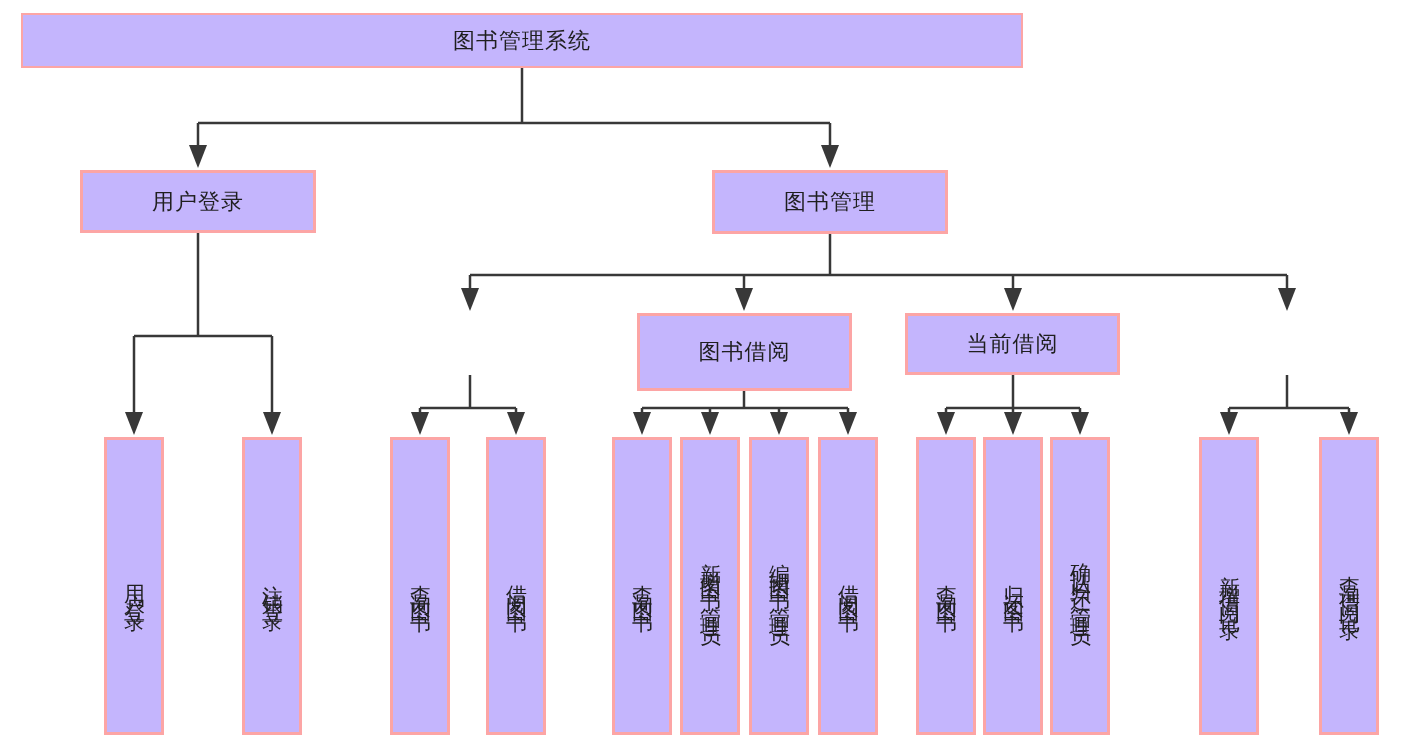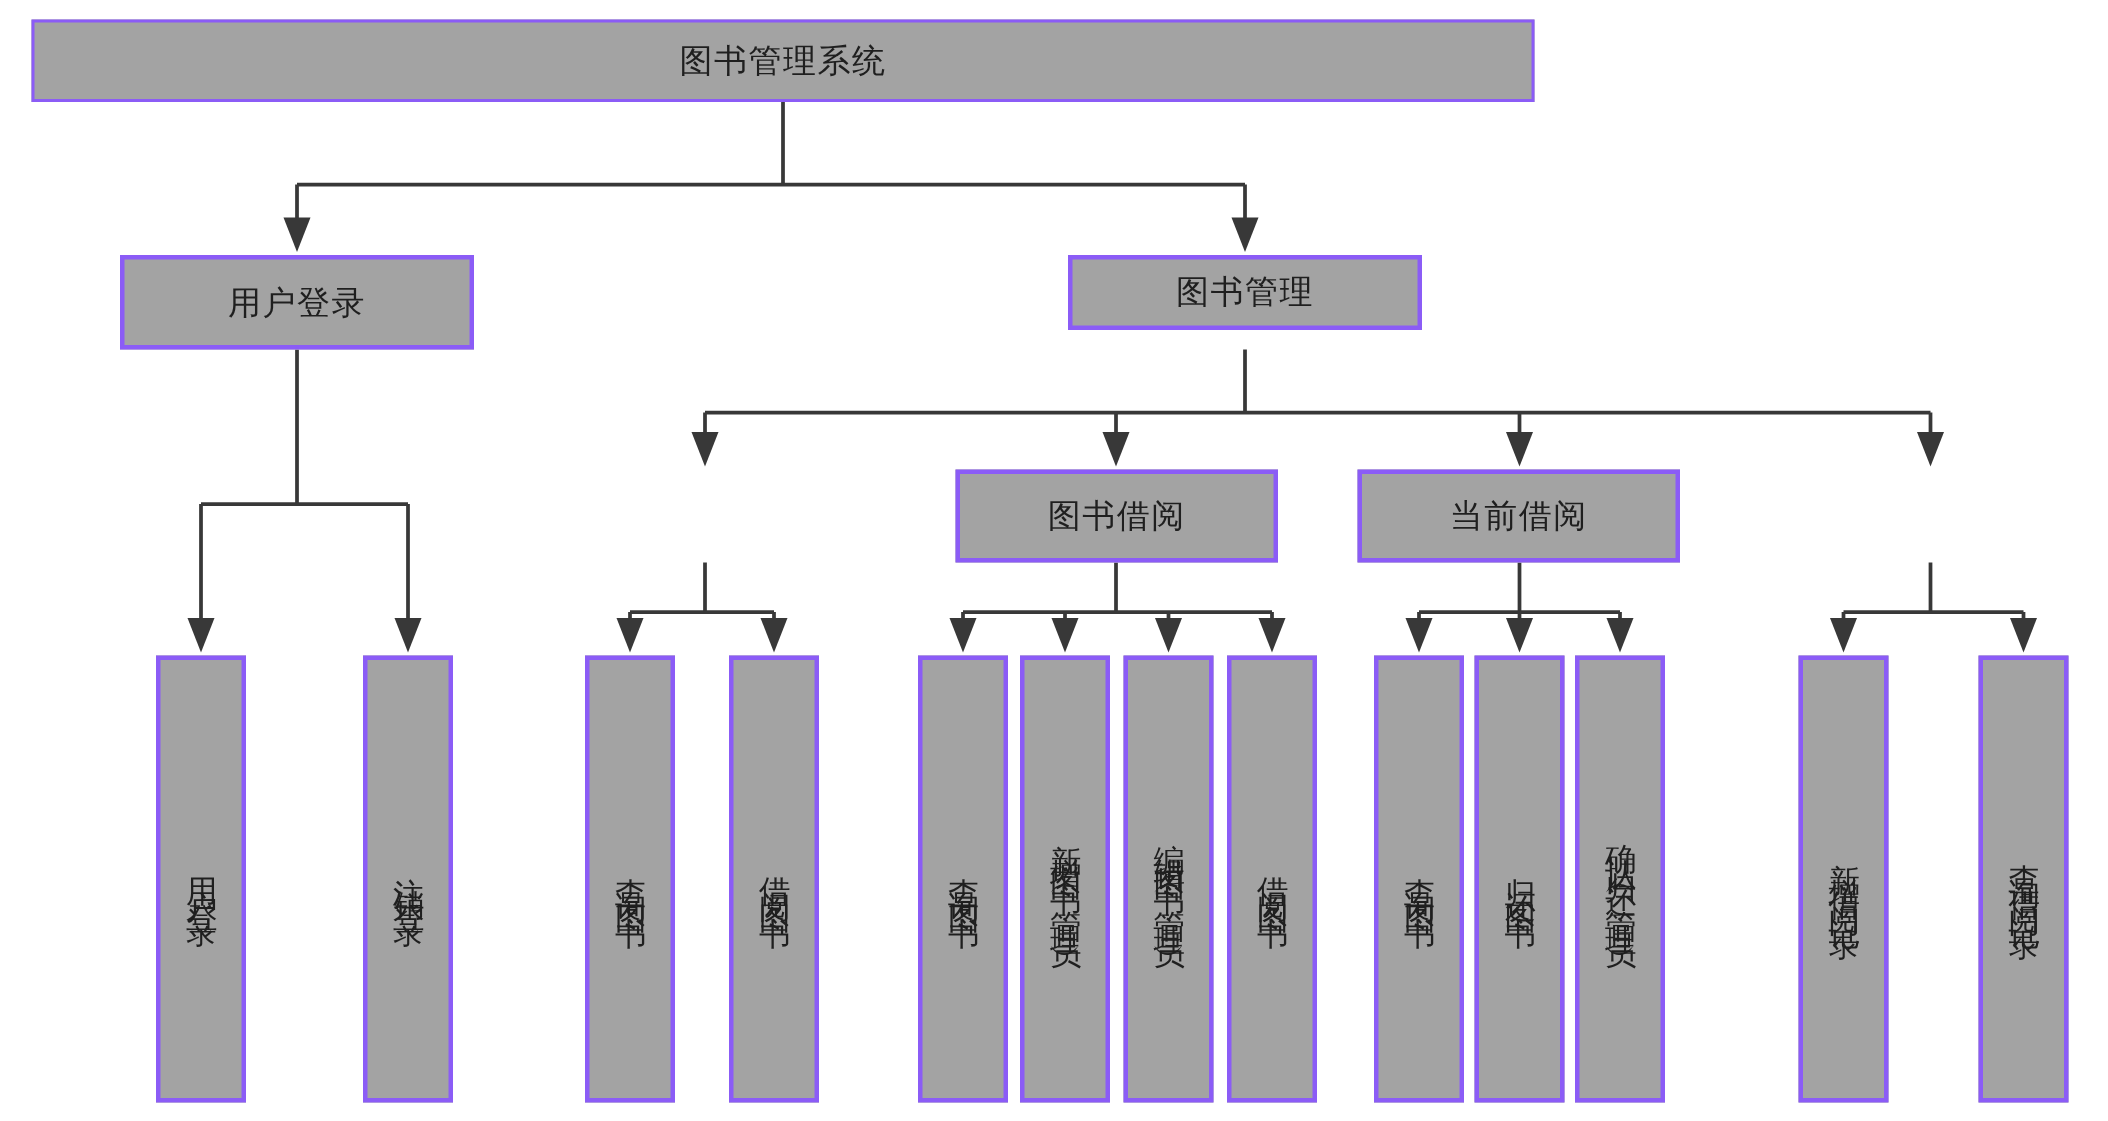--- a/index.html
+++ b/index.html
@@ -2,22 +2,22 @@
 <html><head>
 <meta charset="utf-8">
 <style>
   html,body { margin:0; padding:0; background:#ffffff; }
   .canvas {
     position:relative; width:1405px; height:747px; background:#ffffff;
     font-family:"DejaVu Sans","Liberation Sans",sans-serif; overflow:hidden;
   }
   .connectors { position:absolute; left:0; top:0; width:1405px; height:747px; }
   .node {
-    position:absolute; box-sizing:border-box; background:#a3a3a3;
-    border:3px solid #8b5cf6; color:#1f1f1f;
+    position:absolute; box-sizing:border-box; background:#c4b5fd;
+    border:3px solid #fca5a5; color:#1f1f1f;
     display:flex; align-items:center; justify-content:center;
     font-size:22px; letter-spacing:1px; z-index:2;
   }
   .node.root { border-width:2px; }
   .leaf { font-size:21px; }
   .leaf .vtext {
     writing-mode:vertical-rl; text-orientation:mixed;
     letter-spacing:9px; line-height:1; white-space:nowrap;
   }
   .watermark {
@@ -85,25 +85,25 @@
       <polygon points="1340,412 1358,412 1349,435" fill="#383838"></polygon>
     </svg>
 
   <div class="node root" style="left:21px; top:13px; width:1002px; height:55px;">
     <span>图书管理系统</span>
   </div>
 
   <div class="node" style="left:80px; top:170px; width:236px; height:63px;">
     <span>用户登录</span>
   </div>
-  <div class="node" style="left:712px; top:170px; width:236px; height:50px;">
+  <div class="node" style="left:712px; top:170px; width:236px; height:64px;">
     <span>图书管理</span>
   </div>
 
-  <div class="node" style="left:637px; top:313px; width:215px; height:62px;text-align:right;">
+  <div class="node" style="left:637px; top:313px; width:215px; height:78px;text-align:right;">
     <span>图书借阅</span>
   </div>
   <div class="node" style="left:905px; top:313px; width:215px; height:62px;">
     <span>当前借阅</span>
   </div>
 
   <div class="node leaf" style="left:104px; top:437px; width:60px; height:298px;">
     <span class="vtext">用户登录</span>
   </div>
   <div class="node leaf" style="left:242px; top:437px; width:60px; height:298px;">

